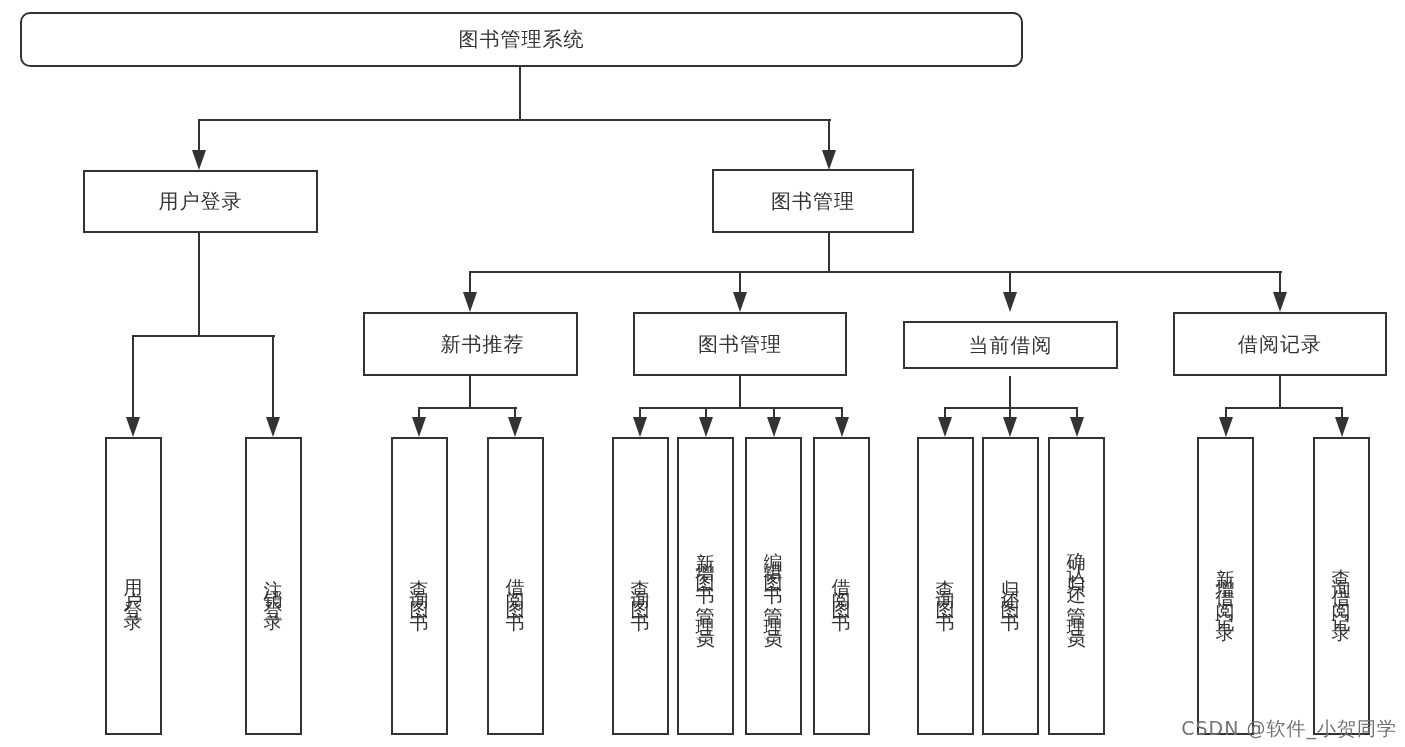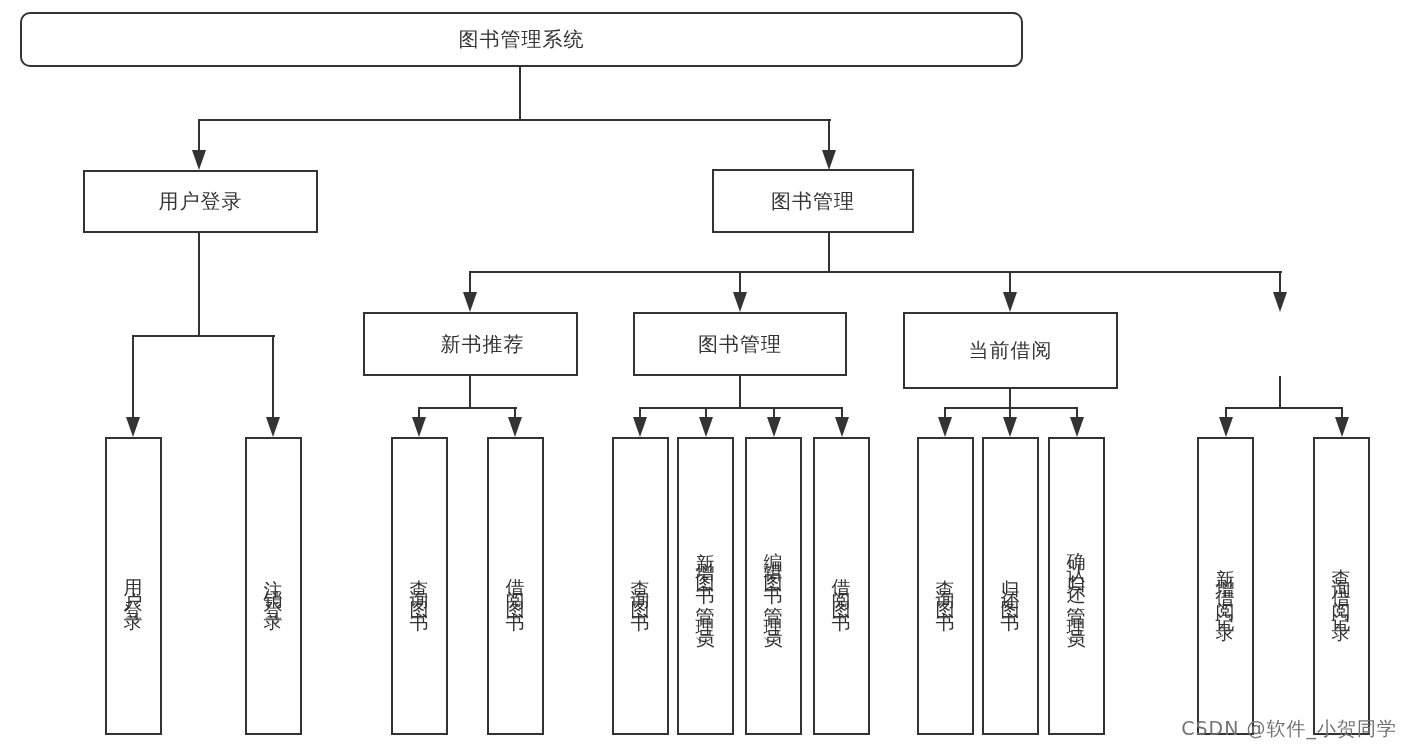--- a/index.html
+++ b/index.html
@@ -95,22 +95,25 @@
   <div class="arrowhead" style="left:1003px;top:292px;"></div>
   <div class="line" style="left:1279px;top:271px;width:2px;height:23px;"></div>
   <div class="arrowhead" style="left:1273px;top:292px;"></div>
 
   <div class="hnode" style="left:363px;top:312px;width:215px;height:64px;padding-left:24px;">
     <span>新书推荐</span>
   </div>
   <div class="hnode" style="left:633px;top:312px;width:214px;height:64px;">
     <span>图书管理</span>
   </div>
-  <div class="hnode" style="left:903px;top:312px;width:215px;height:77px;">
+  <div class="hnode" style="left:903px;top:321px;width:215px;height:48px;">
     <span>当前借阅</span>
+  </div>
+  <div class="hnode" style="left:1173px;top:312px;width:214px;height:64px;">
+    <span>借阅记录</span>
   </div>
 
   <div class="line" style="left:469px;top:376px;width:2px;height:33px;"></div>
   <div class="line" style="left:419px;top:407px;width:98px;height:2px;"></div>
   <div class="line" style="left:418px;top:407px;width:2px;height:12px;"></div>
   <div class="arrowhead" style="left:412px;top:417px;"></div>
   <div class="line" style="left:514px;top:407px;width:2px;height:12px;"></div>
   <div class="arrowhead" style="left:508px;top:417px;"></div>
 
   <div class="line" style="left:739px;top:376px;width:2px;height:33px;"></div>

